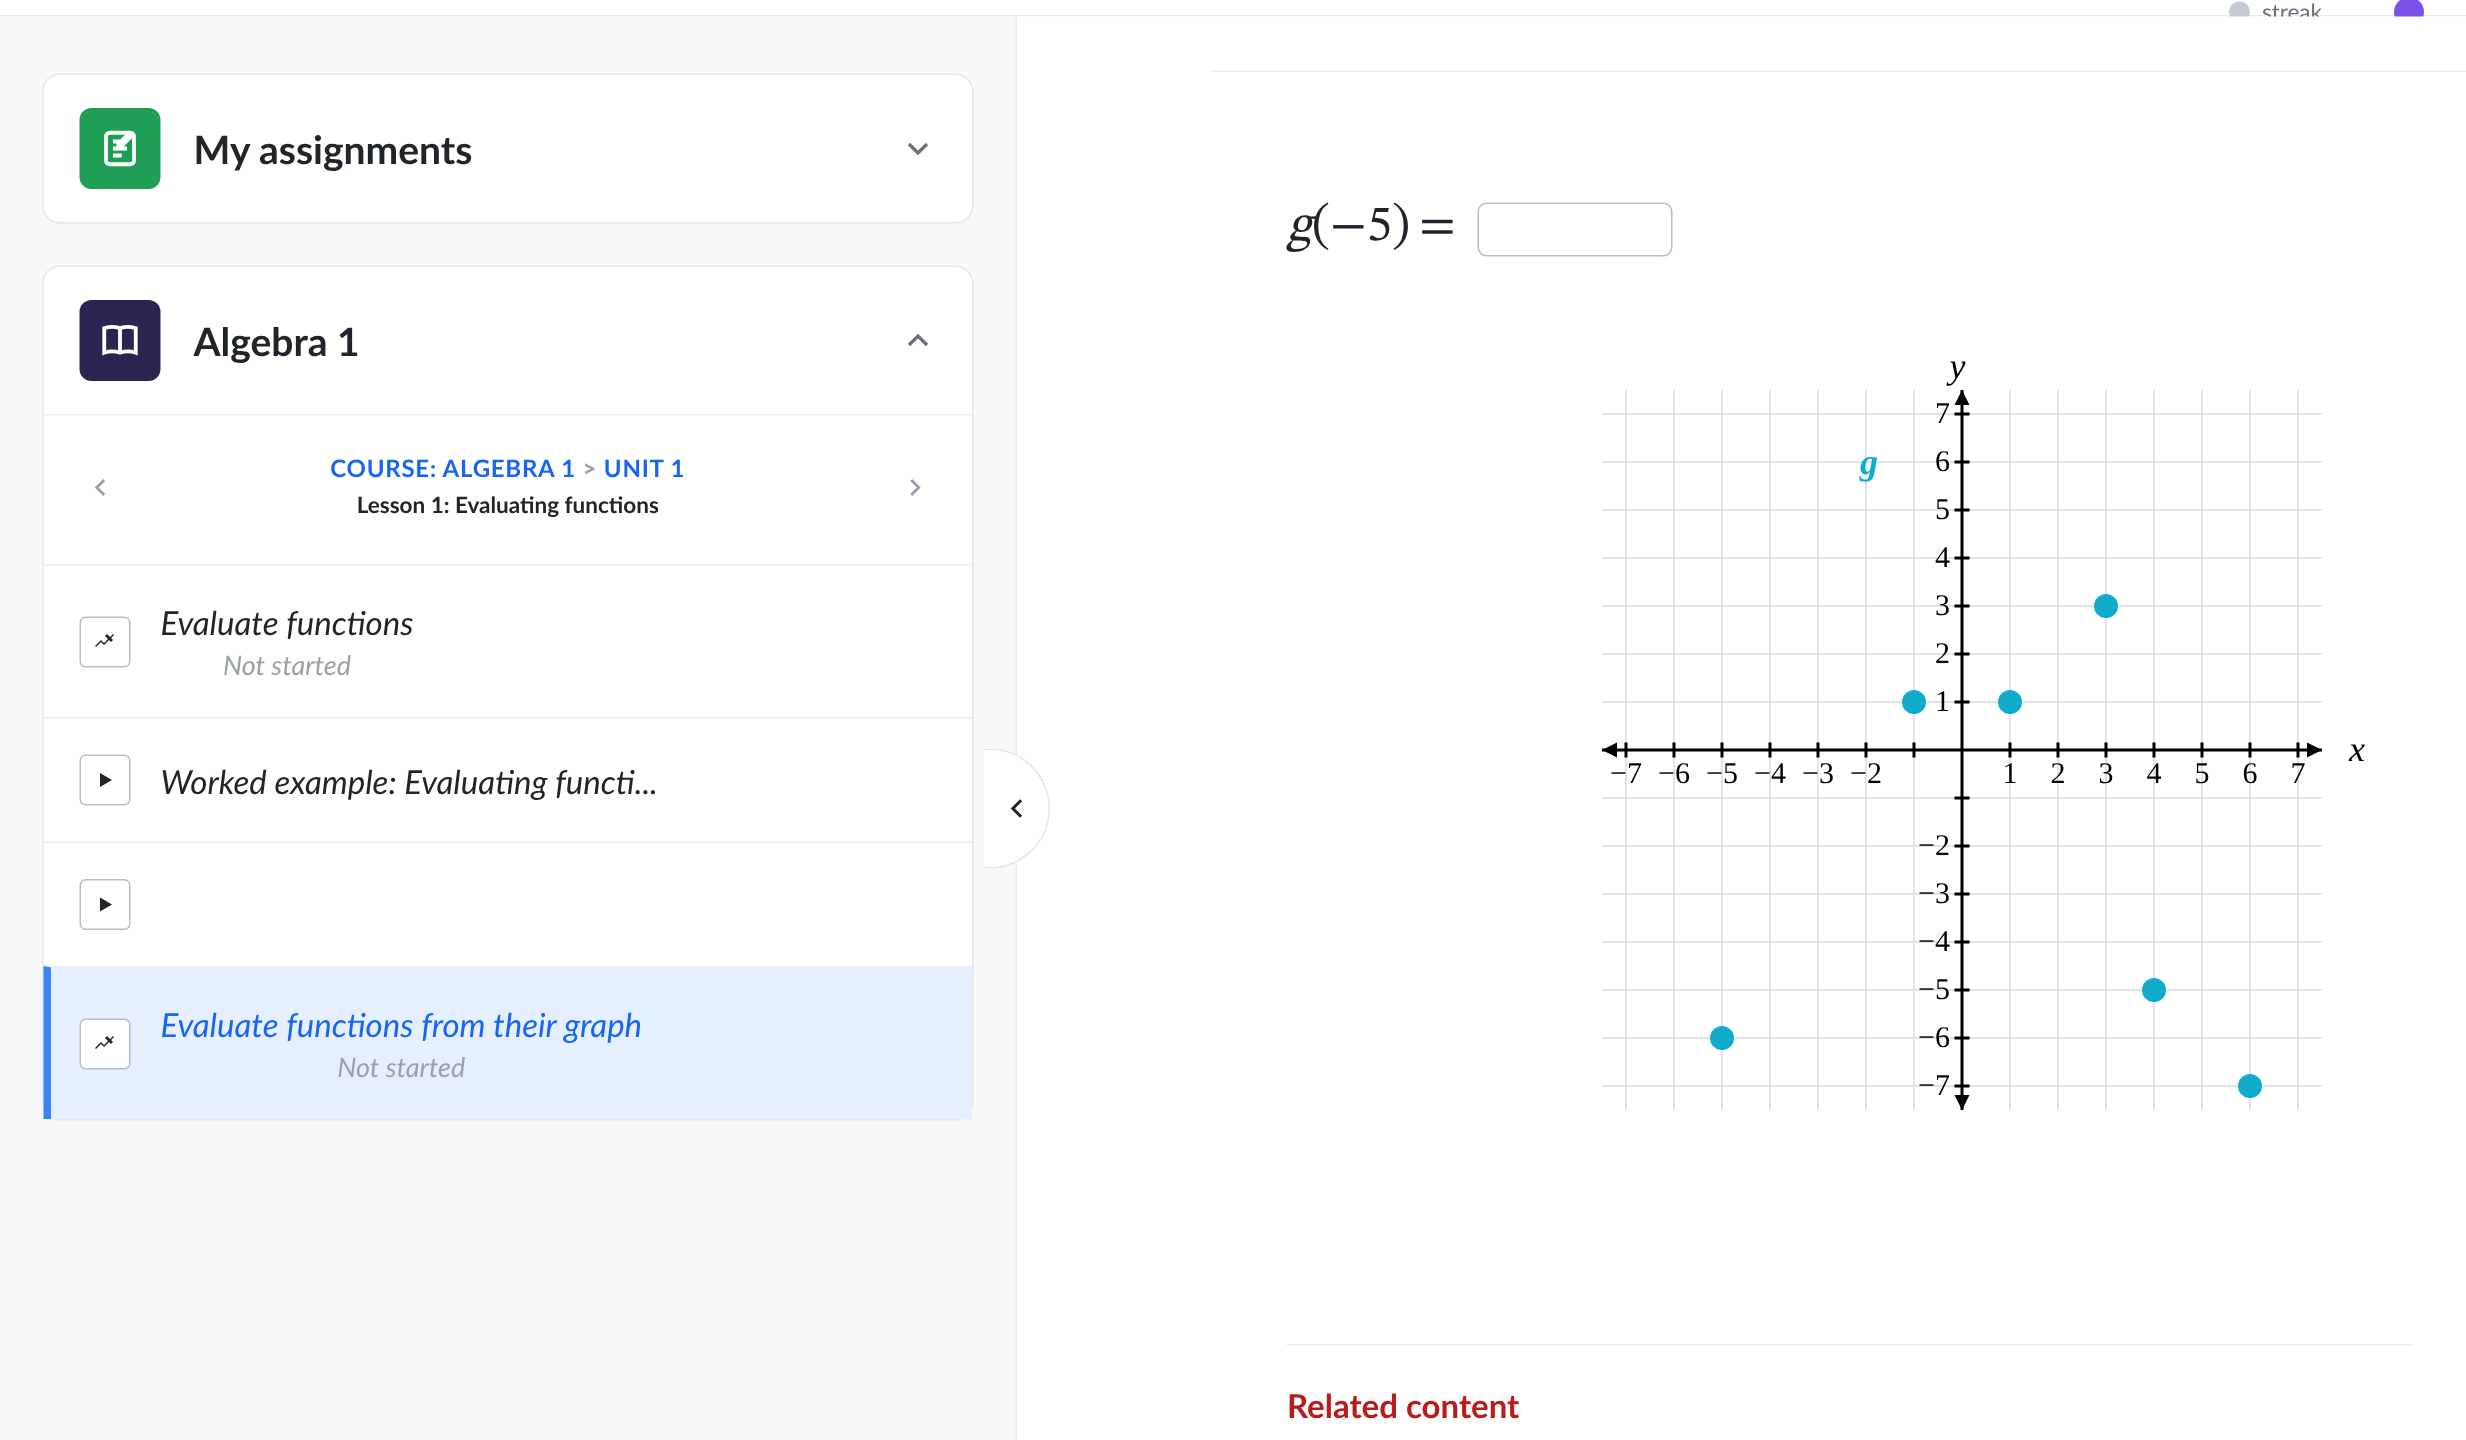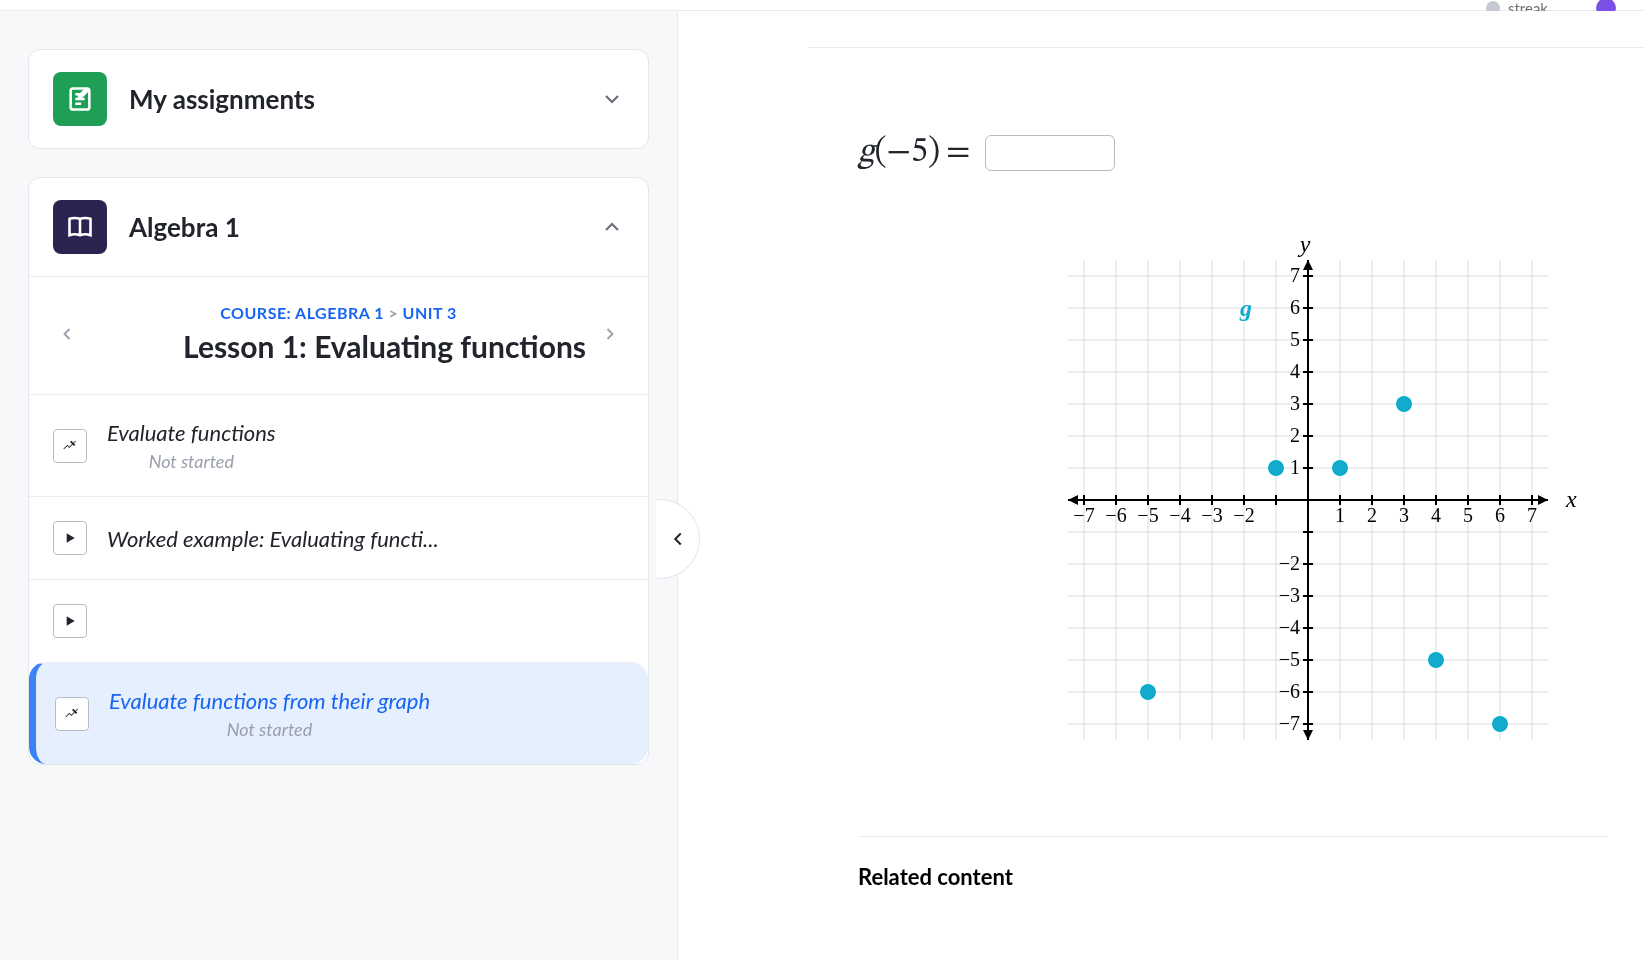--- a/index.html
+++ b/index.html
@@ -61,21 +61,21 @@
       align-items:center;
     }
     .bc-nav-btn {
       width:28px; height:28px; display:flex; align-items:center; justify-content:center;
       cursor:pointer;
     }
     .bc-nav-btn .chev { width:20px; height:20px; stroke:#9aa0ab; }
     .bc-center { flex:1; padding:0 10px; }
     .bc-top { font-size:16px; font-weight:700; letter-spacing:0.5px; color:#1865f2; text-align:center; margin-bottom:6px; }
     .bc-top-grey { color:#9aa0ab; }
-    .bc-lesson { font-size:30px; font-weight:700; text-align:right; color:#21242c; }
+    .bc-lesson { font-size:15px; font-weight:700; text-align:center; color:#21242c; }
 
     .lesson-item {
       border-top:1px solid #eceef2;
       padding:24px 24px;
       display:flex;
       align-items:center;
       cursor:pointer;
       font-style:italic;
     }
     .lesson-item .item-icon {
@@ -83,23 +83,22 @@
       display:flex; align-items:center; justify-content:center;
       flex-shrink:0;
       background:#fff;
     }
     .lesson-item .item-icon svg { width:16px; height:16px; fill:#21242c; }
     .lesson-item .item-text { margin-left:20px; min-width:0; }
     .lesson-item .item-title { font-size:22px; color:#21242c; white-space:nowrap; overflow:hidden; text-overflow:ellipsis; max-width:460px; }
     .lesson-item .item-sub { font-size:18px; color:#9aa0ab; margin-top:4px;text-align:center; }
     .lesson-item.active {
       background:#e6effe;
-      border-left:7px solid #3b82f6;
+      border-left:5px solid #3b82f6;
       padding-left:19px;
-      border-radius:17px;
     }
     .lesson-item.active .item-title { color:#1865f2; }
 
     
     .content-col { flex:1; position:relative; background:#fff; }
     .content-inner {
       padding: 36px 36px 0 130px;
     }
     .content-top-border { position:absolute; top:36px; left:130px; right:0; height:1px; background:#e8eaee; }
 
@@ -147,25 +146,25 @@
       font-weight:600;
     }
     svg.plot { display:block; }
     .grid line { stroke:#d7dbe3; stroke-width:1; }
     .axis line { stroke:#000; stroke-width:2; }
     .tick-label { font-family:"Times New Roman", serif; font-size:20px; text-anchor:middle; }
     .tick-label-y { font-family:"Times New Roman", serif; font-size:20px; text-anchor:end; }
     .point { fill:#11accd; }
 
     .related-hdr {
-      margin-top:46px;
+      margin-top:106px;
       margin-left:50px;
       font-size:22px;
       font-weight:700;
-      color:#000000;
+      color:#b91c1c;
       border-top:1px solid #e8eaee;
       padding-top:26px;
     }
 
     
     .streak-pill {
       position:absolute;
       top:-2px;
       right:28px;
       display:flex;
@@ -223,21 +222,21 @@
       <div class="breadcrumb-row">
         <div class="bc-nav-btn">
           <svg class="chev" viewBox="0 0 24 24">
               <polyline points="15 6 9 12 15 18"></polyline>
             </svg>
         </div>
         <div class="bc-center">
           <div class="bc-top">
             <span>COURSE: ALGEBRA 1</span>
             <span class="bc-top-grey">&gt;</span>
-            <span>UNIT 3</span>
+            <span>UNIT 1</span>
           </div>
           <div class="bc-lesson">Lesson 1: Evaluating functions</div>
         </div>
         <div class="bc-nav-btn">
           <svg class="chev" viewBox="0 0 24 24">
               <polyline points="9 6 15 12 9 18"></polyline>
             </svg>
         </div>
       </div>
 

